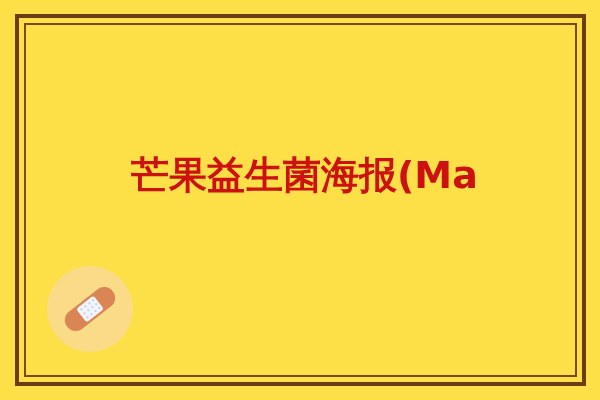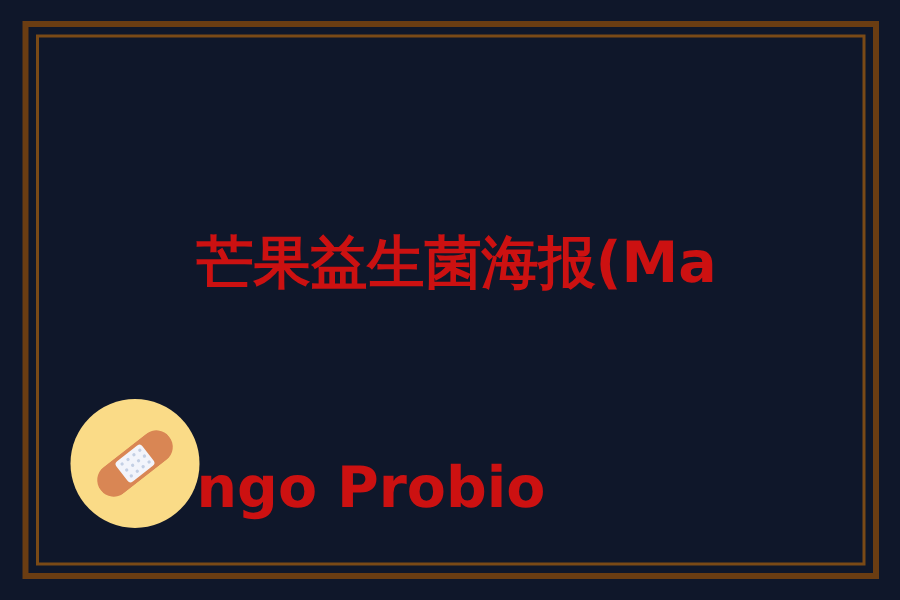--- a/index.html
+++ b/index.html
@@ -11,21 +11,21 @@
     height: 400px;
     overflow: hidden;
     font-family: "Liberation Sans", sans-serif;
     background: #f2e293;
   }
 
   #poster {
     position: relative;
     width: 600px;
     height: 400px;
-    background: #0f172a;
+    background: #fde047;
     box-sizing: border-box;
   }
 
   
   .frame-outer {
     position: absolute;
     left: 15px;
     top: 14px;
     width: 571px;
     height: 372px;
@@ -119,20 +119,19 @@
           <circle cx="27" cy="16" r="1.1"></circle>
           <circle cx="32" cy="16" r="1.1"></circle>
           <circle cx="37" cy="16" r="1.1"></circle>
         </g>
       </svg>
     </div>
   </div>
 
   <div class="title">
     <span class="title-line">芒果益生菌海报(Ma</span>
-    <span class="title-line">ngo Probio</span>
     
     
     
     
   </div>
 
 </div>
 
 </body></html>

